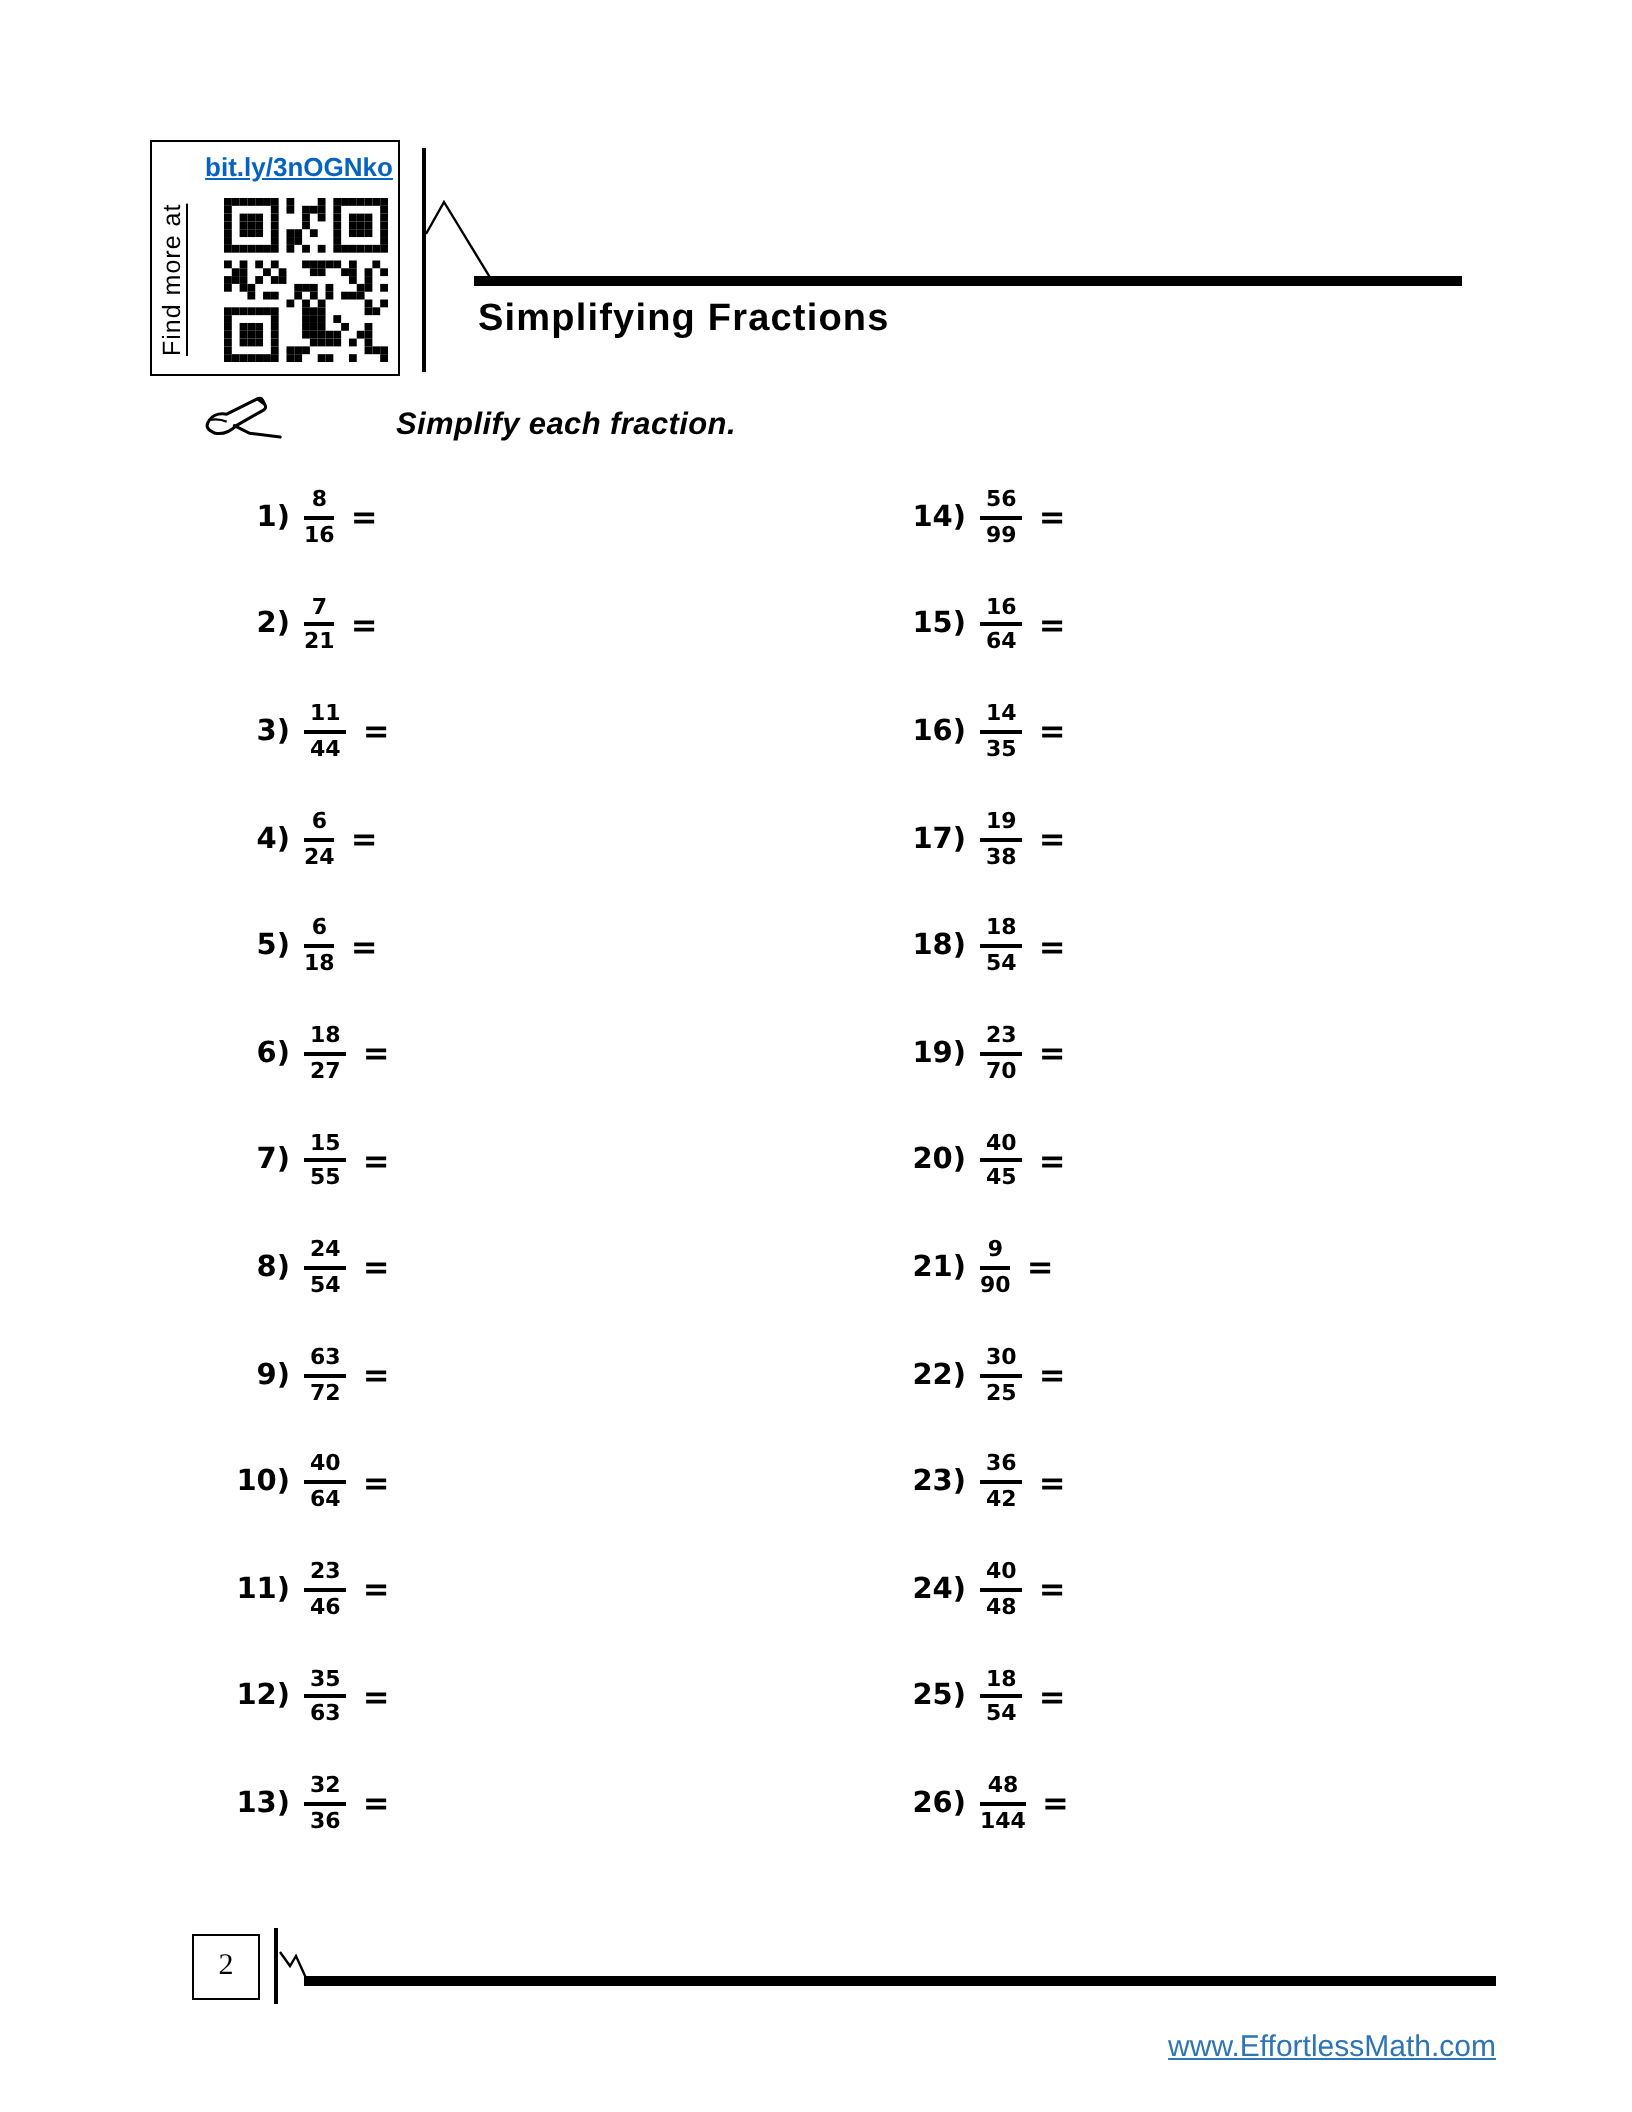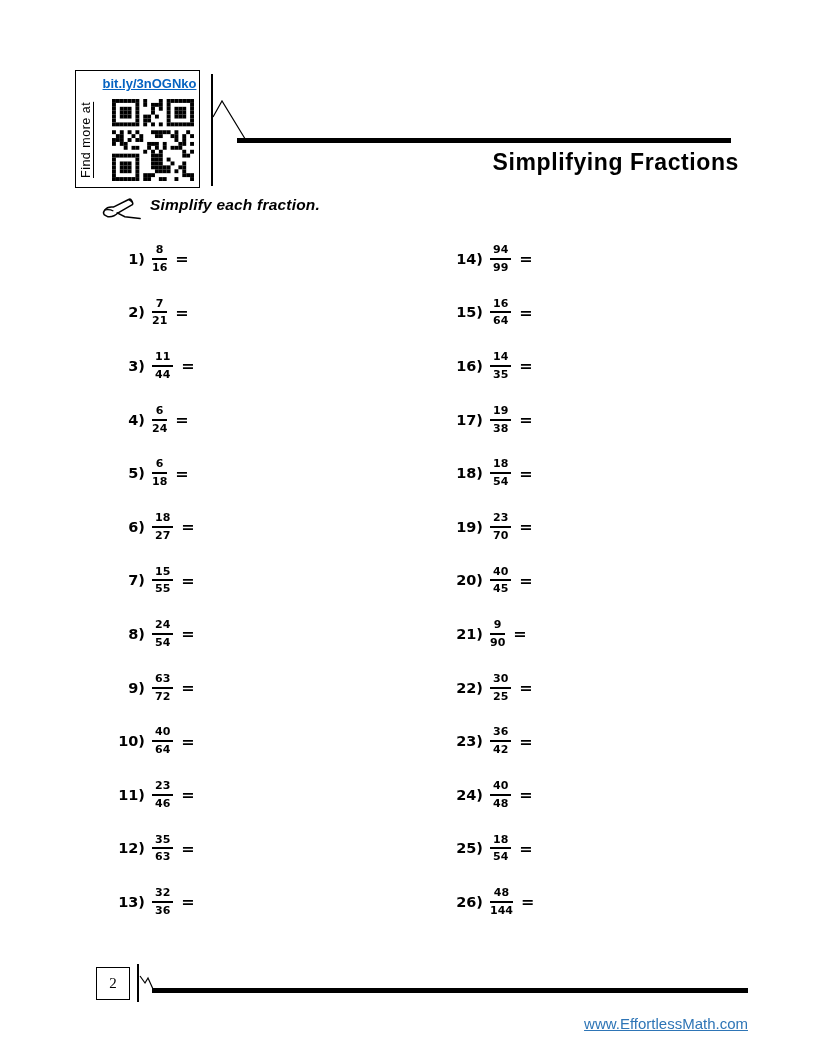--- a/index.html
+++ b/index.html
@@ -18,24 +18,24 @@
   .qr-img{position:absolute;left:36px;top:27px;}
 
   .v-divider{position:absolute;left:211px;top:74px;width:2px;height:112px;background:#000;}
   .flourish{position:absolute;left:209px;top:98px;}
 
   
   .chapter-heading{position:absolute;left:240px;top:113px;width:500px;
                    font-family:"Liberation Serif",serif;font-weight:bold;font-size:17px;}
   .header-rule{position:absolute;left:237px;top:138px;width:494px;height:5px;background:#000;}
   .section-title{position:absolute;left:239px;top:149px;width:500px;
-                 font-size:23px;font-weight:bold;letter-spacing:0.6px;text-align:right;}
+                 font-size:19px;font-weight:bold;letter-spacing:0.6px;}
 
   
-  .instruction-row{position:absolute;left:100px;top:196px;display:flex;align-items:flex-start;}
+  .instruction-row{position:absolute;left:100px;top:196px;display:flex;align-items:flex-end;gap:48px;}
   .pen-icon{width:42px;height:26px;margin-right:8px;}
   .instruction-text{font-size:15.5px;font-weight:bold;font-style:italic;letter-spacing:0.2px;}
 
   
   .col{position:absolute;top:232px;display:flex;flex-direction:column;}
   .col-left{left:109px;width:260px;}
   .col-right{left:447px;width:260px;}
   .prob-row{height:53.6px;display:flex;align-items:center;}
   .plabel{width:36px;text-align:right;font-size:14.5px;font-weight:600;margin-right:7px;
           font-family:"DejaVu Sans",sans-serif;}
@@ -397,21 +397,21 @@
           <span class="fnum">32</span>
           <span class="fden">36</span>
         </span>
         <span class="eq">=</span>
       </div>
     </div>
   <div class="col col-right" id="col-right">
       <div class="prob-row">
         <span class="plabel">14)</span>
         <span class="frac">
-          <span class="fnum">94</span>
+          <span class="fnum">56</span>
           <span class="fden">99</span>
         </span>
         <span class="eq">=</span>
       </div>
       <div class="prob-row">
         <span class="plabel">15)</span>
         <span class="frac">
           <span class="fnum">16</span>
           <span class="fden">64</span>
         </span>

